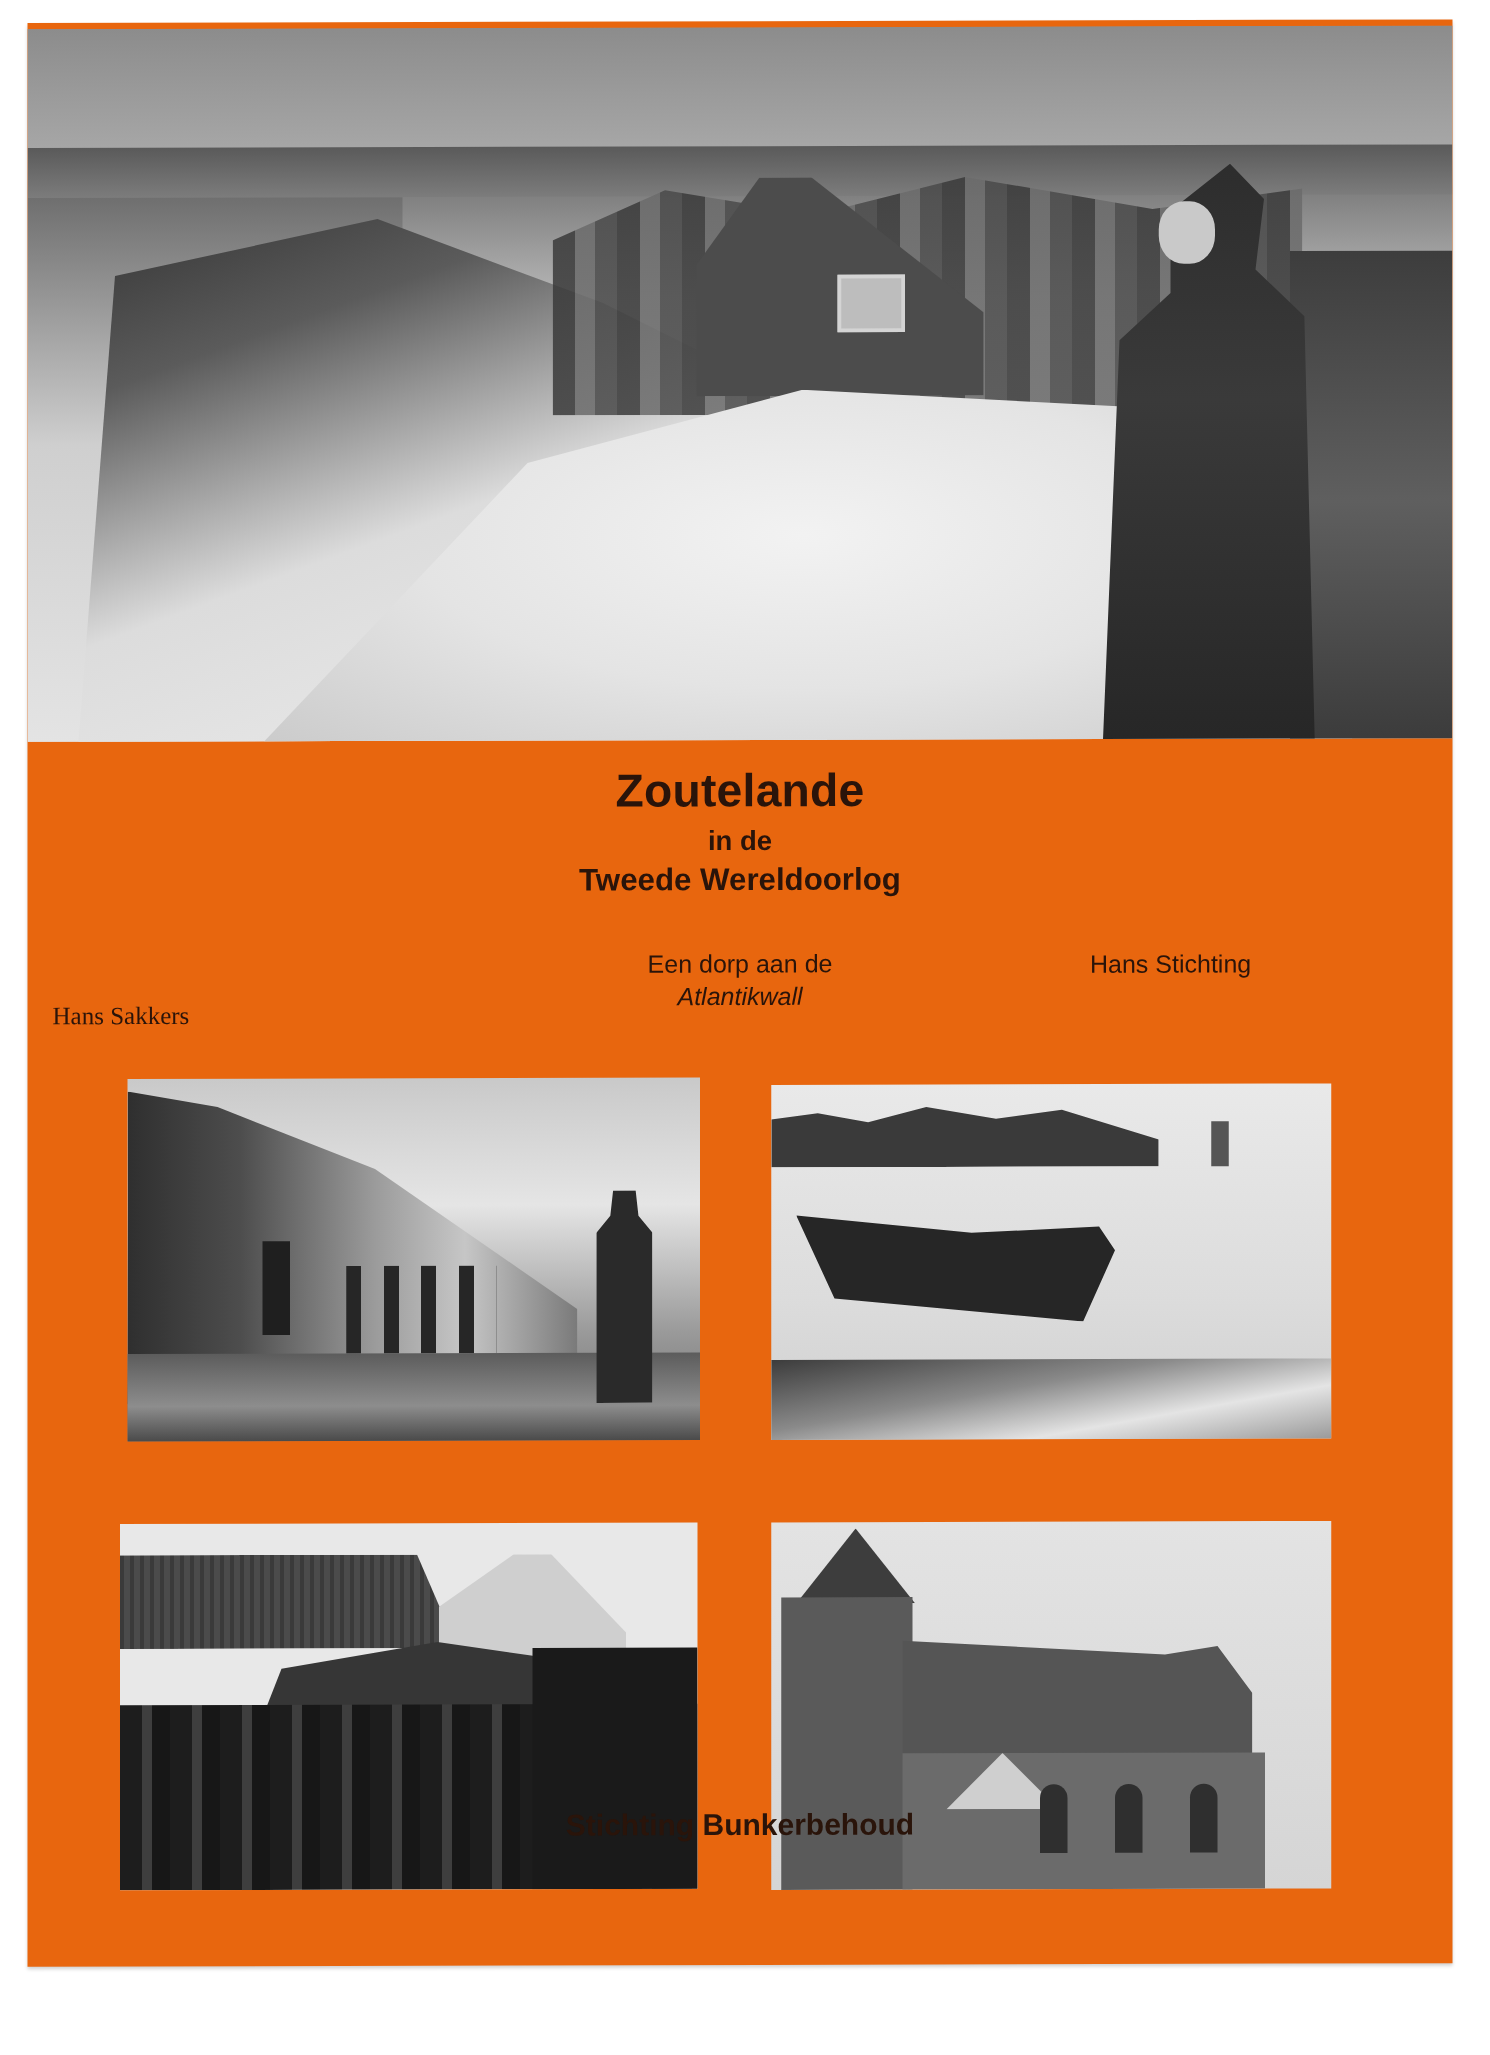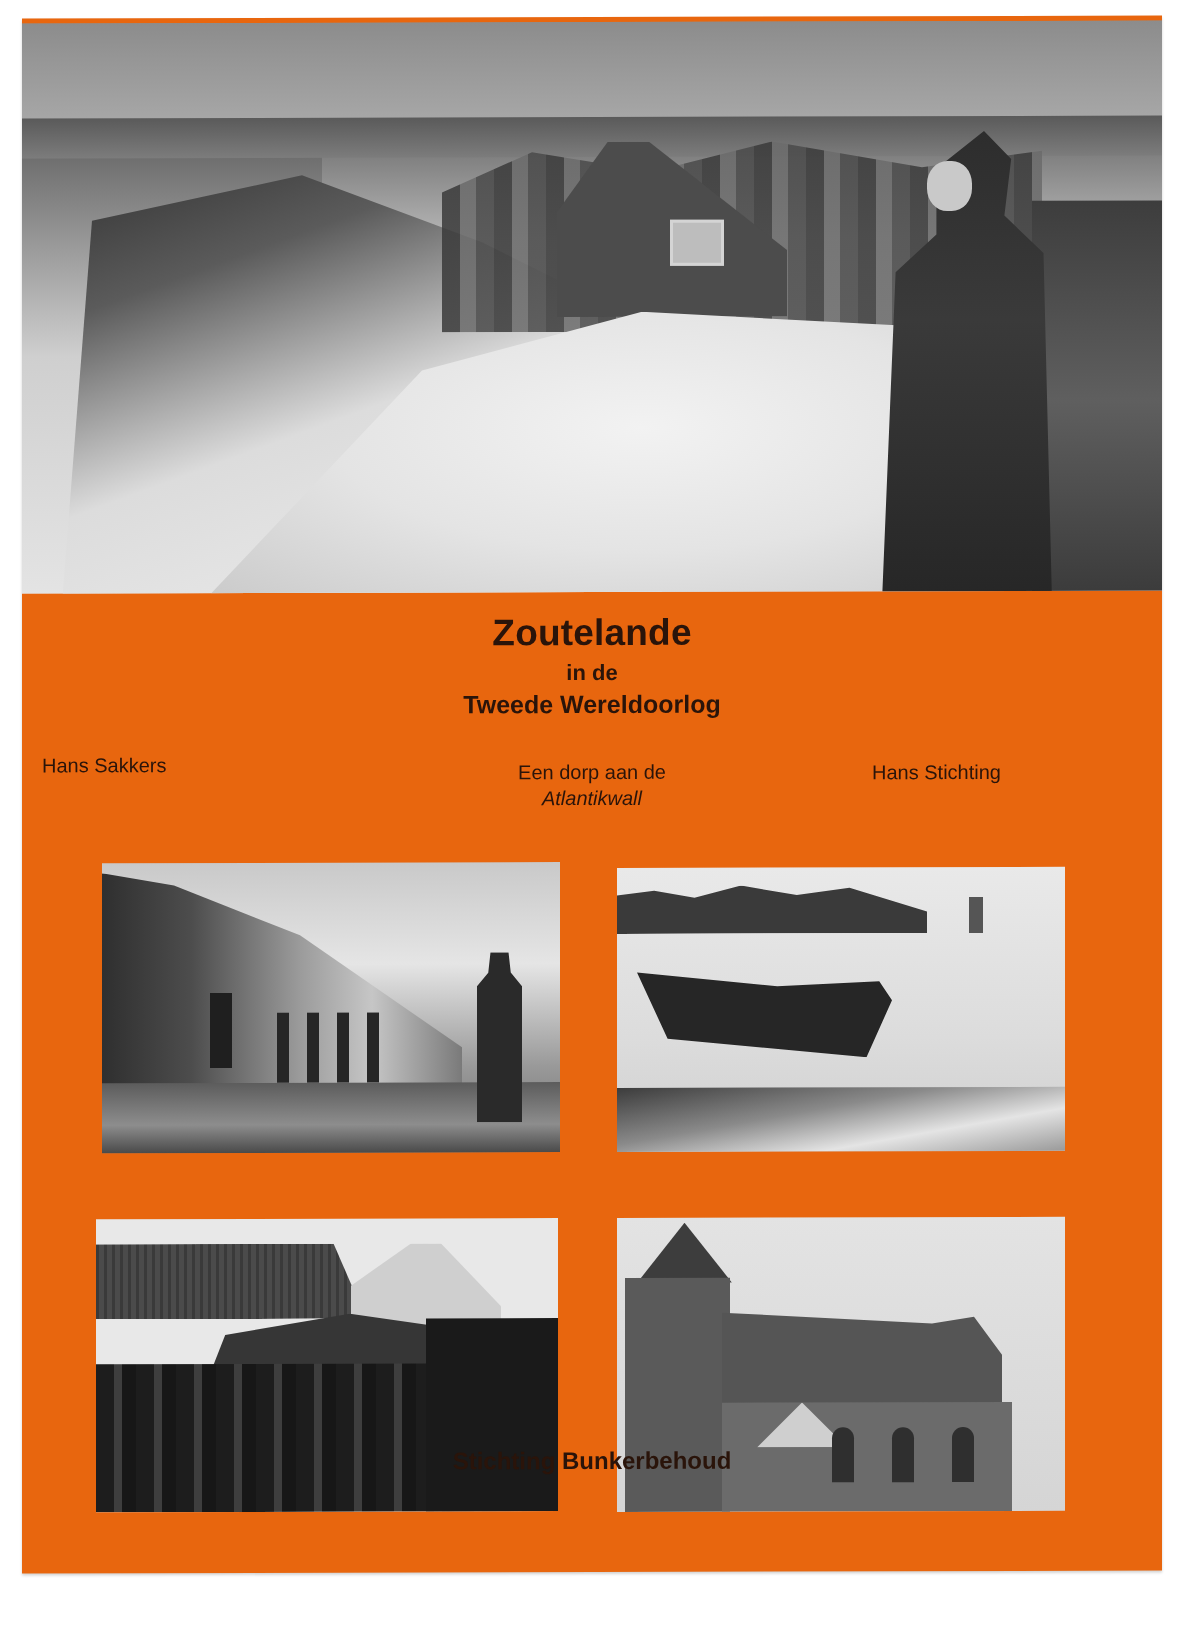--- a/index.html
+++ b/index.html
@@ -50,21 +50,21 @@
       clip-path: polygon(32% 8%, 60% 0, 76% 6%, 72% 18%, 95% 26%, 100% 100%, 0 100%, 8% 30%, 32% 22%); }
     .top-photo .face { position:absolute; left:905px; top:140px; width:45px; height:50px; border-radius:45%; background:#c9c9c6; }
     .top-photo .wall { position:absolute; left:1010px; top:180px; width:130px; height:400px;
       background: linear-gradient(180deg, #3d3d3b, #5f5f5c 50%, #3a3a38); }
 
     
     .txt { position:absolute; color:#2a140a; white-space:nowrap; }
     .title { left:0; width:1140px; text-align:center; top:595px; font-size:37px; font-weight:bold; letter-spacing:0.2px; }
     .sub1 { left:0; width:1140px; text-align:center; top:643px; font-size:22px; font-weight:bold; }
     .sub2 { left:0; width:1140px; text-align:center; top:673px; font-size:25px; font-weight:bold; }
-    .author-left { left:20px; top:736px; font-size:20px; }
+    .author-left { left:20px; top:784px; font-size:20px;font-family:Liberation Serif, serif; }
     .author-right { left:850px; top:745px; font-size:20px; }
     .tag1 { left:0; width:1140px; text-align:center; top:744px; font-size:20px; }
     .tag2 { left:0; width:1140px; text-align:center; top:770px; font-size:20px; font-style:italic; }
     .publisher { left:0; width:1140px; text-align:center; top:1430px; font-size:24px; font-weight:bold; }
 
     
     .photo { position:absolute; overflow:hidden; filter:grayscale(1); }
     .p1 { left:80px; top:845px; width:458px; height:290px;
       background: linear-gradient(180deg, #c9c9c6 0%, #e5e5e2 35%, #9a9a97 70%, #6b6b68 100%); }
     .p1 .bunker { position:absolute; left:0; top:10px; width:360px; height:250px;

